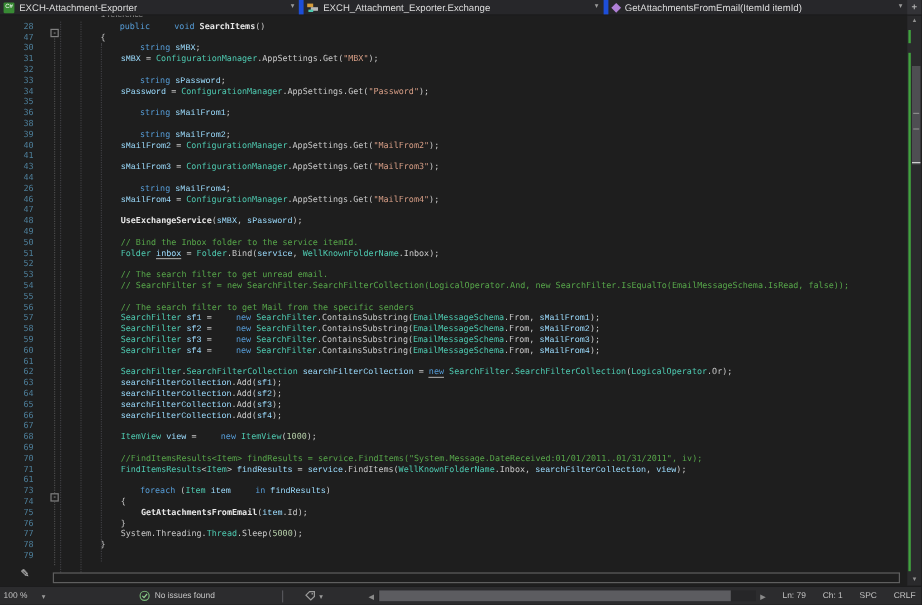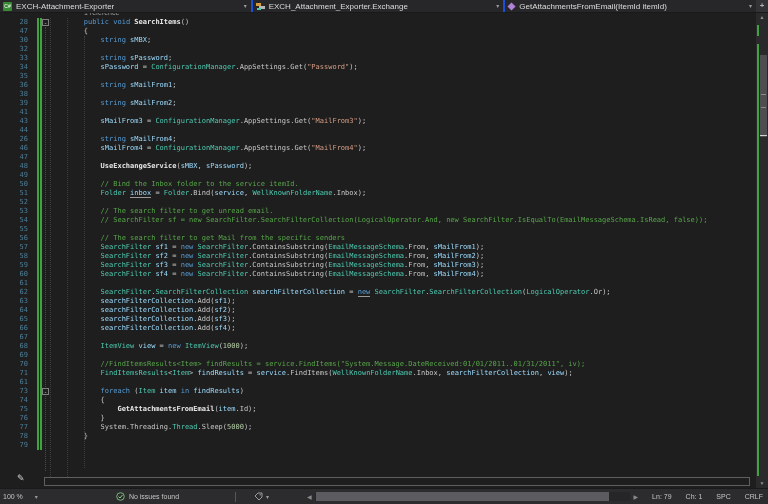--- a/index.html
+++ b/index.html
@@ -1,21 +1,21 @@
 <!DOCTYPE html>
 <html><head>
 <meta charset="utf-8">
 <style>
   html,body{margin:0;padding:0;background:#1E1E1E;width:768px;height:504px;overflow:hidden;}
   *{box-sizing:border-box;}
   body{font-family:"Liberation Sans",sans-serif;color:#C8C8C8;}
 
   
   .navbar{height:13px;display:flex;align-items:stretch;background:#27272A;border-bottom:1px solid #191919;}
-  .nav-dd{flex:1;display:flex;align-items:center;padding:0 4px 0 3px;border-right:2px solid #1d4ed8;overflow:hidden;cursor:default;}
+  .nav-dd{flex:1;display:flex;align-items:center;padding:0 4px 0 3px;border-right:4px solid #1d4ed8;overflow:hidden;cursor:default;}
   .nav-dd .lbl{font-size:8px;color:#DCDCDC;white-space:nowrap;margin-left:4px;}
   .nav-dd .caret{margin-left:auto;color:#9A9A9A;font-size:6px;line-height:6px;}
   .ic-proj{width:9px;height:9px;background:#388A34;color:#FFF;font-size:5px;line-height:9px;text-align:center;border-radius:1px;flex:none;}
   .ic-class{width:9px;height:9px;position:relative;flex:none;}
   .ic-class i{position:absolute;display:block;}
   .ic-class .a{left:0;top:1px;width:5px;height:3px;background:#D69D3C;}
   .ic-class .b{left:3px;top:4px;width:6px;height:3px;background:#B8B8B8;}
   .ic-class .c{left:1px;top:6px;width:4px;height:2px;background:#4EC9B0;}
   .ic-method{width:7px;height:7px;background:#B180D7;transform:rotate(45deg) scale(.82);flex:none;}
   .nav-splitter{width:12px;background:#333337;color:#B0B0B0;font-size:8px;line-height:12px;text-align:center;font-weight:bold;}
@@ -23,30 +23,30 @@
   
   .editor{position:relative;height:475px;background:#1E1E1E;}
   .code-pane{position:absolute;left:0;top:0;right:12px;bottom:0;overflow:hidden;}
   .guide{position:absolute;width:0;border-left:1px dotted #3E3E42;}
   #guide0{left:50px;top:5px;height:459px;}
   #guide1{left:67px;top:5px;height:459px;}
   #guide2{left:84px;top:23px;height:432px;}
   .fold-line{position:absolute;left:45px;top:14px;height:444px;width:0;border-left:1px dotted #4A4A4A;}
   .codelens-row{height:5px;overflow:hidden;}
   .codelens-row span{display:block;margin-left:84px;margin-top:-4px;font-size:7px;color:#9B9B9B;}
-  .row{display:flex;height:9px;line-height:9px;font-family:"DejaVu Sans Mono",monospace;font-size:7px;white-space:pre;}
+  .row{display:flex;height:9px;line-height:9px;font-family:"DejaVu Sans Mono",monospace;font-size:7px;white-space:pre;align-items:center;}
   .num{width:30px;flex:none;text-align:right;padding-right:2px;color:#4D7E99;font-size:7px;}
   .chb{width:12px;flex:none;}
   .chb-on{background:linear-gradient(90deg,transparent 0 7px,#41A33F 7px 9px,transparent 9px 10px,#41A33F 10px 12px);}
   .foldc{width:8px;flex:none;position:relative;}
   .foldbox{position:absolute;left:0;top:1px;width:7px;height:7px;border:1px solid #808080;background:#1E1E1E;color:#C8C8C8;font-size:6px;line-height:5px;text-align:center;z-index:2;}
   .codetext{flex:1;color:#C8C8C8;}
-  .tk-k{color:#569CD6;}
+  .tk-k{color:#569CD6;margin-left:16px;}
   .tk-t{color:#4EC9B0;}
-  .tk-v{color:#9CDCFE;}
+  .tk-v{color:#9CDCFE;font-family:Liberation Mono, monospace;}
   .tk-p{color:#C8C8C8;}
   .tk-s{color:#D69D85;}
   .tk-c{color:#57A64A;}
   .tk-n{color:#B5CEA8;}
   .tk-m{color:#E8E8E8;font-weight:600;}
   .tk-ku{color:#569CD6;border-bottom:1px solid #9A9A9A;}
   .tk-vu{color:#9CDCFE;border-bottom:1px solid #9A9A9A;}
   .cur-line-box{position:absolute;left:44px;top:464px;width:706px;height:9px;border:1px solid #5F5F5F;}
   .pencil{position:absolute;left:17px;top:461px;font-size:9px;line-height:9px;color:#D8D8D8;}
 
@@ -110,27 +110,29 @@
     <div class="guide" id="guide1"></div>
     <div class="guide" id="guide2"></div>
     <div class="fold-line"></div>
     <div class="codelens-row">
         <span>1 reference</span>
       </div>
     <div id="code-rows">
         <div class="row"><span class="num">28</span><span class="chb chb-on"></span><span class="foldc"><span class="foldbox">-</span></span><span class="codetext"><span>        </span><span class="tk-k">public</span><span class="tk-p"> </span><span class="tk-k">void</span><span class="tk-p"> </span><span class="tk-m">SearchItems</span><span class="tk-p">()</span></span></div>
         <div class="row"><span class="num">47</span><span class="chb chb-on"></span><span class="foldc"></span><span class="codetext"><span>        </span><span class="tk-p">{</span></span></div>
         <div class="row"><span class="num">30</span><span class="chb chb-on"></span><span class="foldc"></span><span class="codetext"><span>            </span><span class="tk-k">string</span><span class="tk-p"> </span><span class="tk-v">sMBX</span><span class="tk-p">;</span></span></div>
+        <div class="row"><span class="num">31</span><span class="chb chb-on"></span><span class="foldc"></span><span class="codetext"><span>            </span><span class="tk-v">sMBX</span><span class="tk-p"> = </span><span class="tk-t">ConfigurationManager</span><span class="tk-p">.AppSettings.Get(</span><span class="tk-s">"MBX"</span><span class="tk-p">);</span></span></div>
         <div class="row"><span class="num">32</span><span class="chb chb-on"></span><span class="foldc"></span><span class="codetext"></span></div>
         <div class="row"><span class="num">33</span><span class="chb chb-on"></span><span class="foldc"></span><span class="codetext"><span>            </span><span class="tk-k">string</span><span class="tk-p"> </span><span class="tk-v">sPassword</span><span class="tk-p">;</span></span></div>
         <div class="row"><span class="num">34</span><span class="chb chb-on"></span><span class="foldc"></span><span class="codetext"><span>            </span><span class="tk-v">sPassword</span><span class="tk-p"> = </span><span class="tk-t">ConfigurationManager</span><span class="tk-p">.AppSettings.Get(</span><span class="tk-s">"Password"</span><span class="tk-p">);</span></span></div>
         <div class="row"><span class="num">35</span><span class="chb chb-on"></span><span class="foldc"></span><span class="codetext"></span></div>
         <div class="row"><span class="num">36</span><span class="chb chb-on"></span><span class="foldc"></span><span class="codetext"><span>            </span><span class="tk-k">string</span><span class="tk-p"> </span><span class="tk-v">sMailFrom1</span><span class="tk-p">;</span></span></div>
         <div class="row"><span class="num">38</span><span class="chb chb-on"></span><span class="foldc"></span><span class="codetext"></span></div>
         <div class="row"><span class="num">39</span><span class="chb chb-on"></span><span class="foldc"></span><span class="codetext"><span>            </span><span class="tk-k">string</span><span class="tk-p"> </span><span class="tk-v">sMailFrom2</span><span class="tk-p">;</span></span></div>
+        <div class="row"><span class="num">40</span><span class="chb chb-on"></span><span class="foldc"></span><span class="codetext"><span>            </span><span class="tk-v">sMailFrom2</span><span class="tk-p"> = </span><span class="tk-t">ConfigurationManager</span><span class="tk-p">.AppSettings.Get(</span><span class="tk-s">"MailFrom2"</span><span class="tk-p">);</span></span></div>
         <div class="row"><span class="num">41</span><span class="chb chb-on"></span><span class="foldc"></span><span class="codetext"></span></div>
         <div class="row"><span class="num">43</span><span class="chb chb-on"></span><span class="foldc"></span><span class="codetext"><span>            </span><span class="tk-v">sMailFrom3</span><span class="tk-p"> = </span><span class="tk-t">ConfigurationManager</span><span class="tk-p">.AppSettings.Get(</span><span class="tk-s">"MailFrom3"</span><span class="tk-p">);</span></span></div>
         <div class="row"><span class="num">44</span><span class="chb chb-on"></span><span class="foldc"></span><span class="codetext"></span></div>
         <div class="row"><span class="num">26</span><span class="chb chb-on"></span><span class="foldc"></span><span class="codetext"><span>            </span><span class="tk-k">string</span><span class="tk-p"> </span><span class="tk-v">sMailFrom4</span><span class="tk-p">;</span></span></div>
         <div class="row"><span class="num">46</span><span class="chb chb-on"></span><span class="foldc"></span><span class="codetext"><span>            </span><span class="tk-v">sMailFrom4</span><span class="tk-p"> = </span><span class="tk-t">ConfigurationManager</span><span class="tk-p">.AppSettings.Get(</span><span class="tk-s">"MailFrom4"</span><span class="tk-p">);</span></span></div>
         <div class="row"><span class="num">47</span><span class="chb chb-on"></span><span class="foldc"></span><span class="codetext"></span></div>
         <div class="row"><span class="num">48</span><span class="chb chb-on"></span><span class="foldc"></span><span class="codetext"><span>            </span><span class="tk-m">UseExchangeService</span><span class="tk-p">(</span><span class="tk-v">sMBX</span><span class="tk-p">, </span><span class="tk-v">sPassword</span><span class="tk-p">);</span></span></div>
         <div class="row"><span class="num">49</span><span class="chb chb-on"></span><span class="foldc"></span><span class="codetext"></span></div>
         <div class="row"><span class="num">50</span><span class="chb chb-on"></span><span class="foldc"></span><span class="codetext"><span>            </span><span class="tk-c">// Bind the Inbox folder to the service itemId.</span></span></div>
         <div class="row"><span class="num">51</span><span class="chb chb-on"></span><span class="foldc"></span><span class="codetext"><span>            </span><span class="tk-t">Folder</span><span class="tk-p"> </span><span class="tk-vu">inbox</span><span class="tk-p"> = </span><span class="tk-t">Folder</span><span class="tk-p">.Bind(</span><span class="tk-v">service</span><span class="tk-p">, </span><span class="tk-t">WellKnownFolderName</span><span class="tk-p">.Inbox);</span></span></div>

